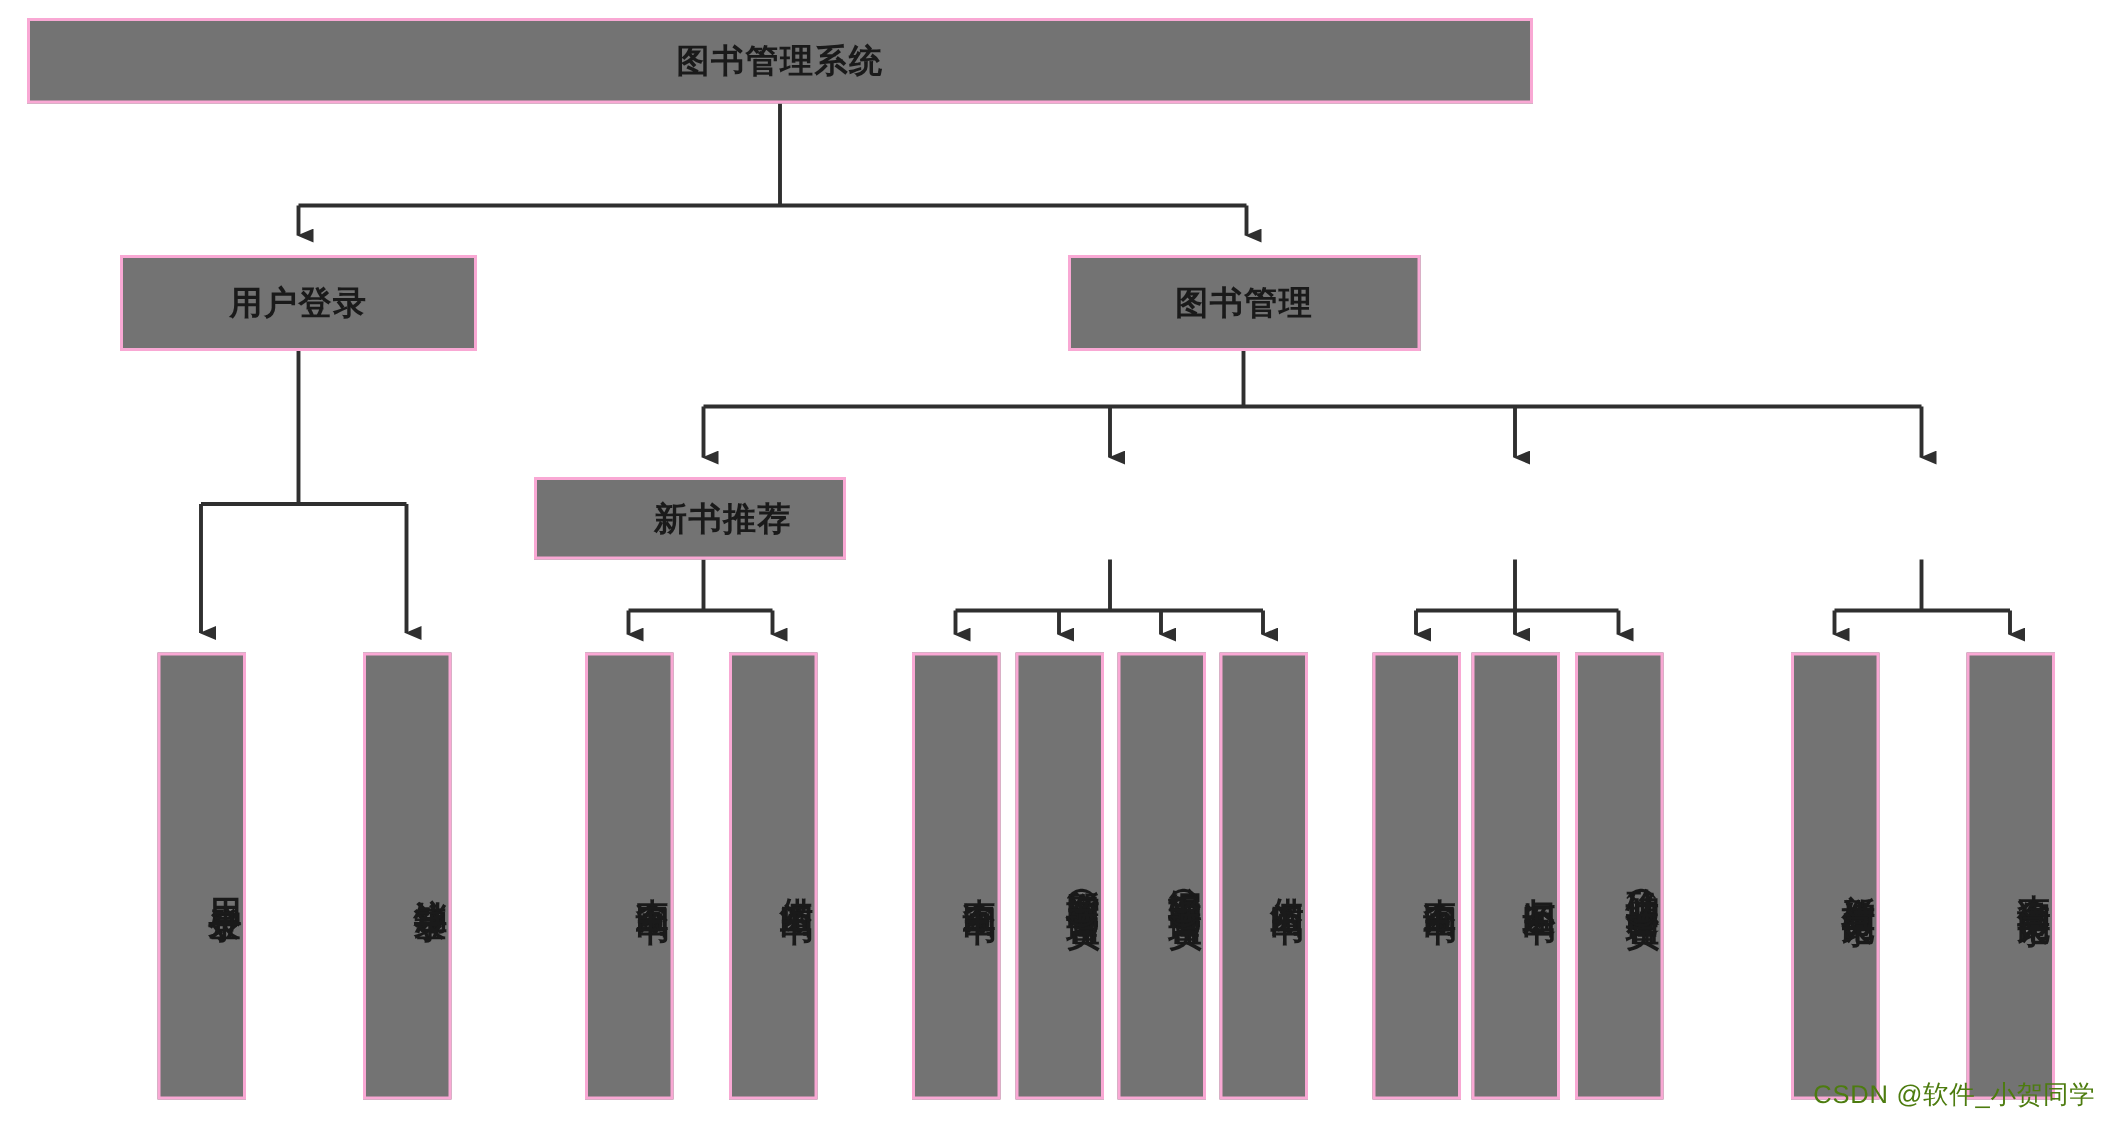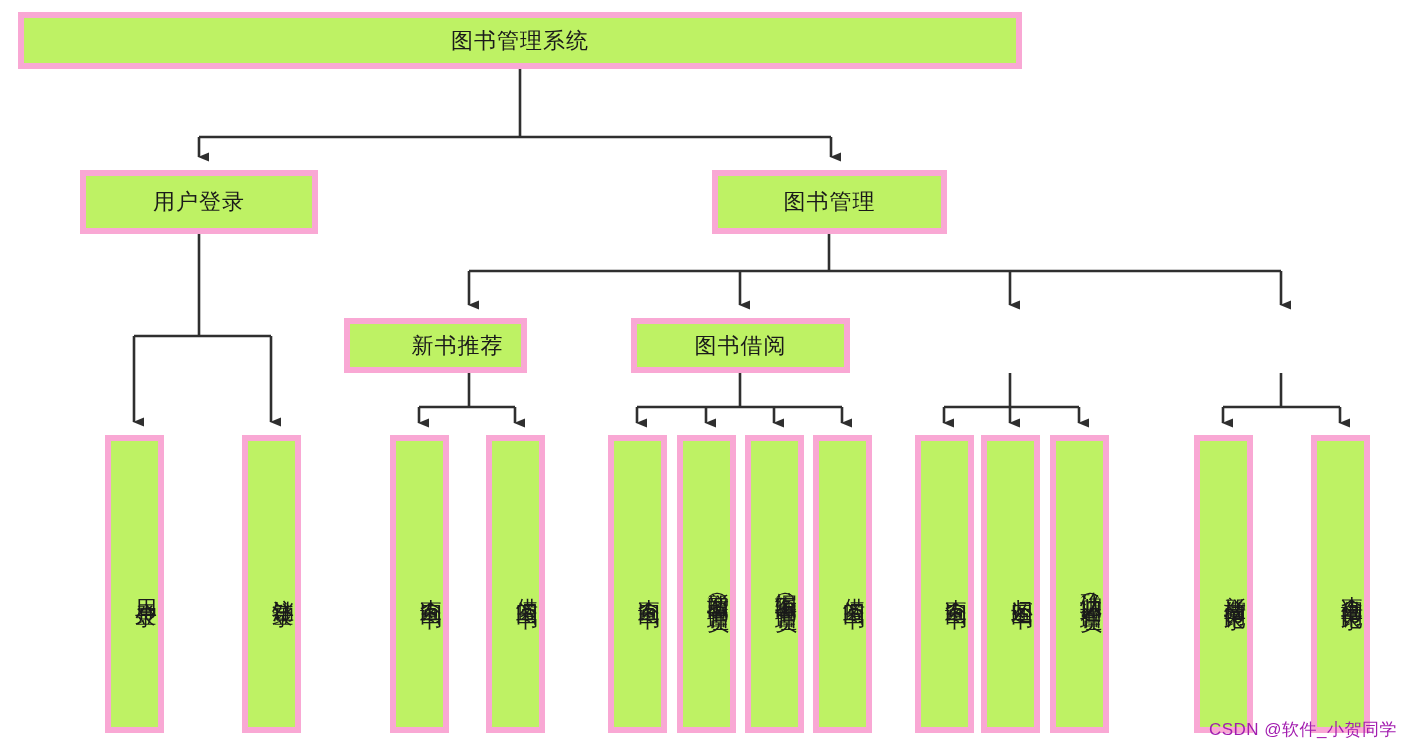--- a/index.html
+++ b/index.html
@@ -22,27 +22,28 @@
     position: absolute;
     left: 0;
     top: 0;
     width: 1405px;
     height: 747px;
     pointer-events: none;
   }
   .node {
     position: absolute;
     box-sizing: border-box;
-    background: #bef264;
-    border: 6px solid #f9a8d4;
+    background: #737373;
+    border: 2px solid #f9a8d4;
     display: flex;
     align-items: center;
     justify-content: center;
     color: #1a1a1a;
     z-index: 2;
+    font-weight: bold;
   }
   .node.horizontal {
     font-size: 22px;
     letter-spacing: 1px;
     line-height: 1.15;
     white-space: nowrap;
   }
   .node.vertical {
     writing-mode: vertical-rl;
     text-orientation: upright;
@@ -55,21 +56,21 @@
   }
   .node.vertical .label {
     writing-mode: vertical-rl;
     text-orientation: upright;
   }
   #watermark {
     position: absolute;
     right: 8px;
     bottom: 6px;
     font-size: 17px;
-    color: #a21caf;
+    color: #4d7c0f;
     white-space: nowrap;
     z-index: 5;
     letter-spacing: 0.5px;
   }
 </style>
 </head>
 <body>
 
 <div id="diagram-canvas">
 
@@ -130,25 +131,22 @@
     <span class="label">图书管理系统</span>
   </div>
 
   <div class="node horizontal" style="left:80px; top:170px; width:238px; height:64px;">
     <span class="label">用户登录</span>
   </div>
   <div class="node horizontal" style="left:712px; top:170px; width:235px; height:64px;">
     <span class="label">图书管理</span>
   </div>
 
-  <div class="node horizontal" style="left:344px; top:318px; width:183px; height:55px;padding-left:44px;">
+  <div class="node horizontal" style="left:356px; top:318px; width:208px; height:55px;padding-left:44px;">
     <span class="label">新书推荐</span>
-  </div>
-  <div class="node horizontal" style="left:631px; top:318px; width:219px; height:55px;">
-    <span class="label">图书借阅</span>
   </div>
 
   <div class="node vertical" style="left:105px; top:435px; width:59px; height:298px;">
     <span class="label">用户登录</span>
   </div>
   <div class="node vertical" style="left:242px; top:435px; width:59px; height:298px;">
     <span class="label">注销登录</span>
   </div>
 
   <div class="node vertical" style="left:390px; top:435px; width:59px; height:298px;">

